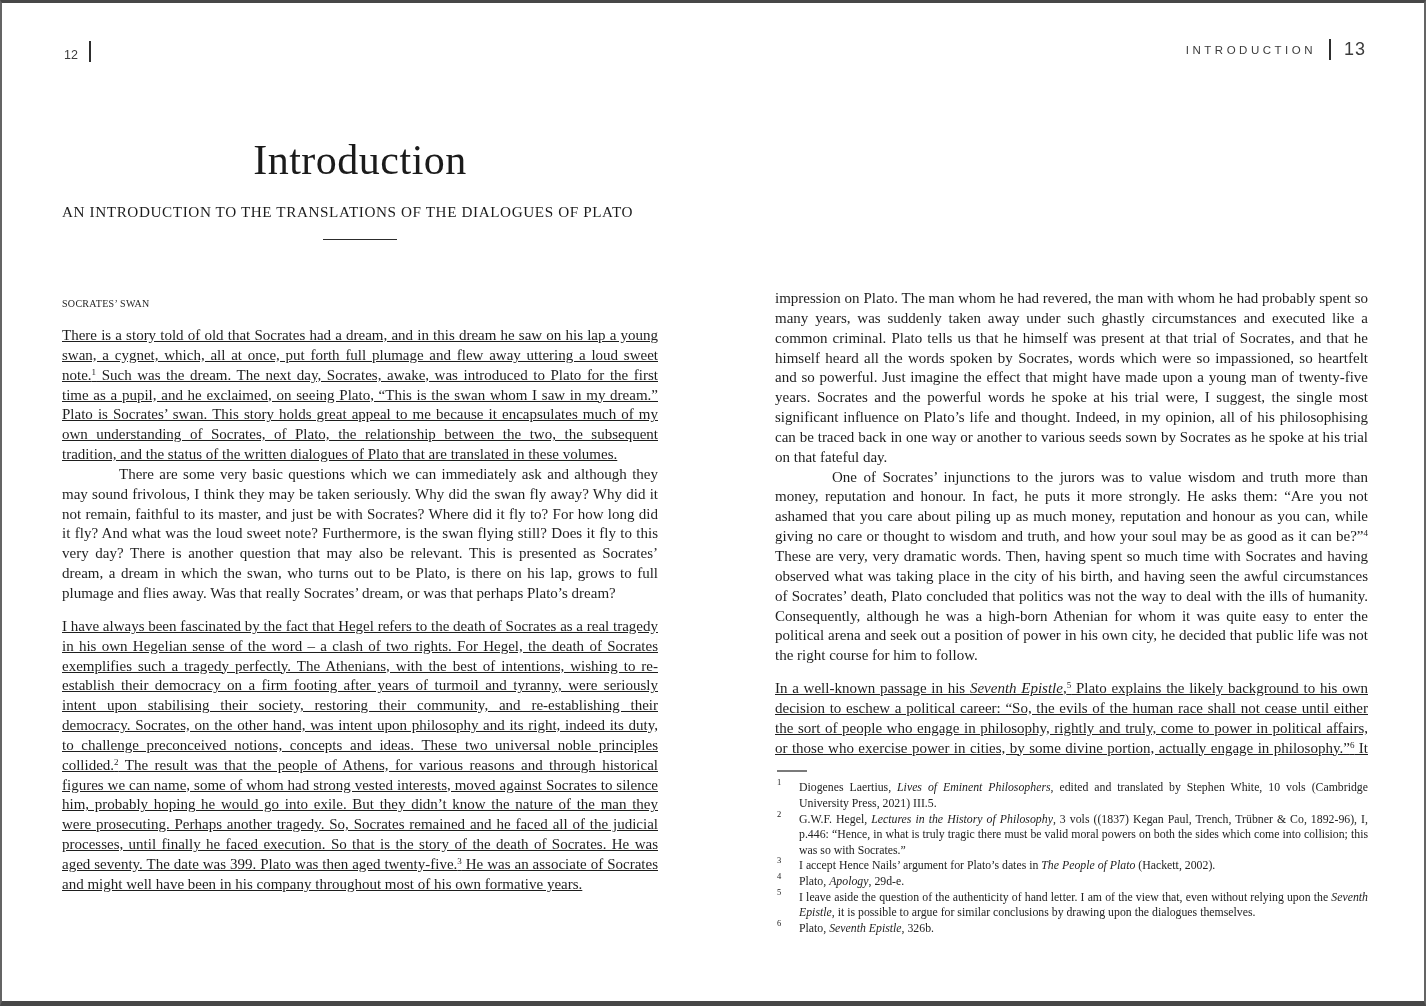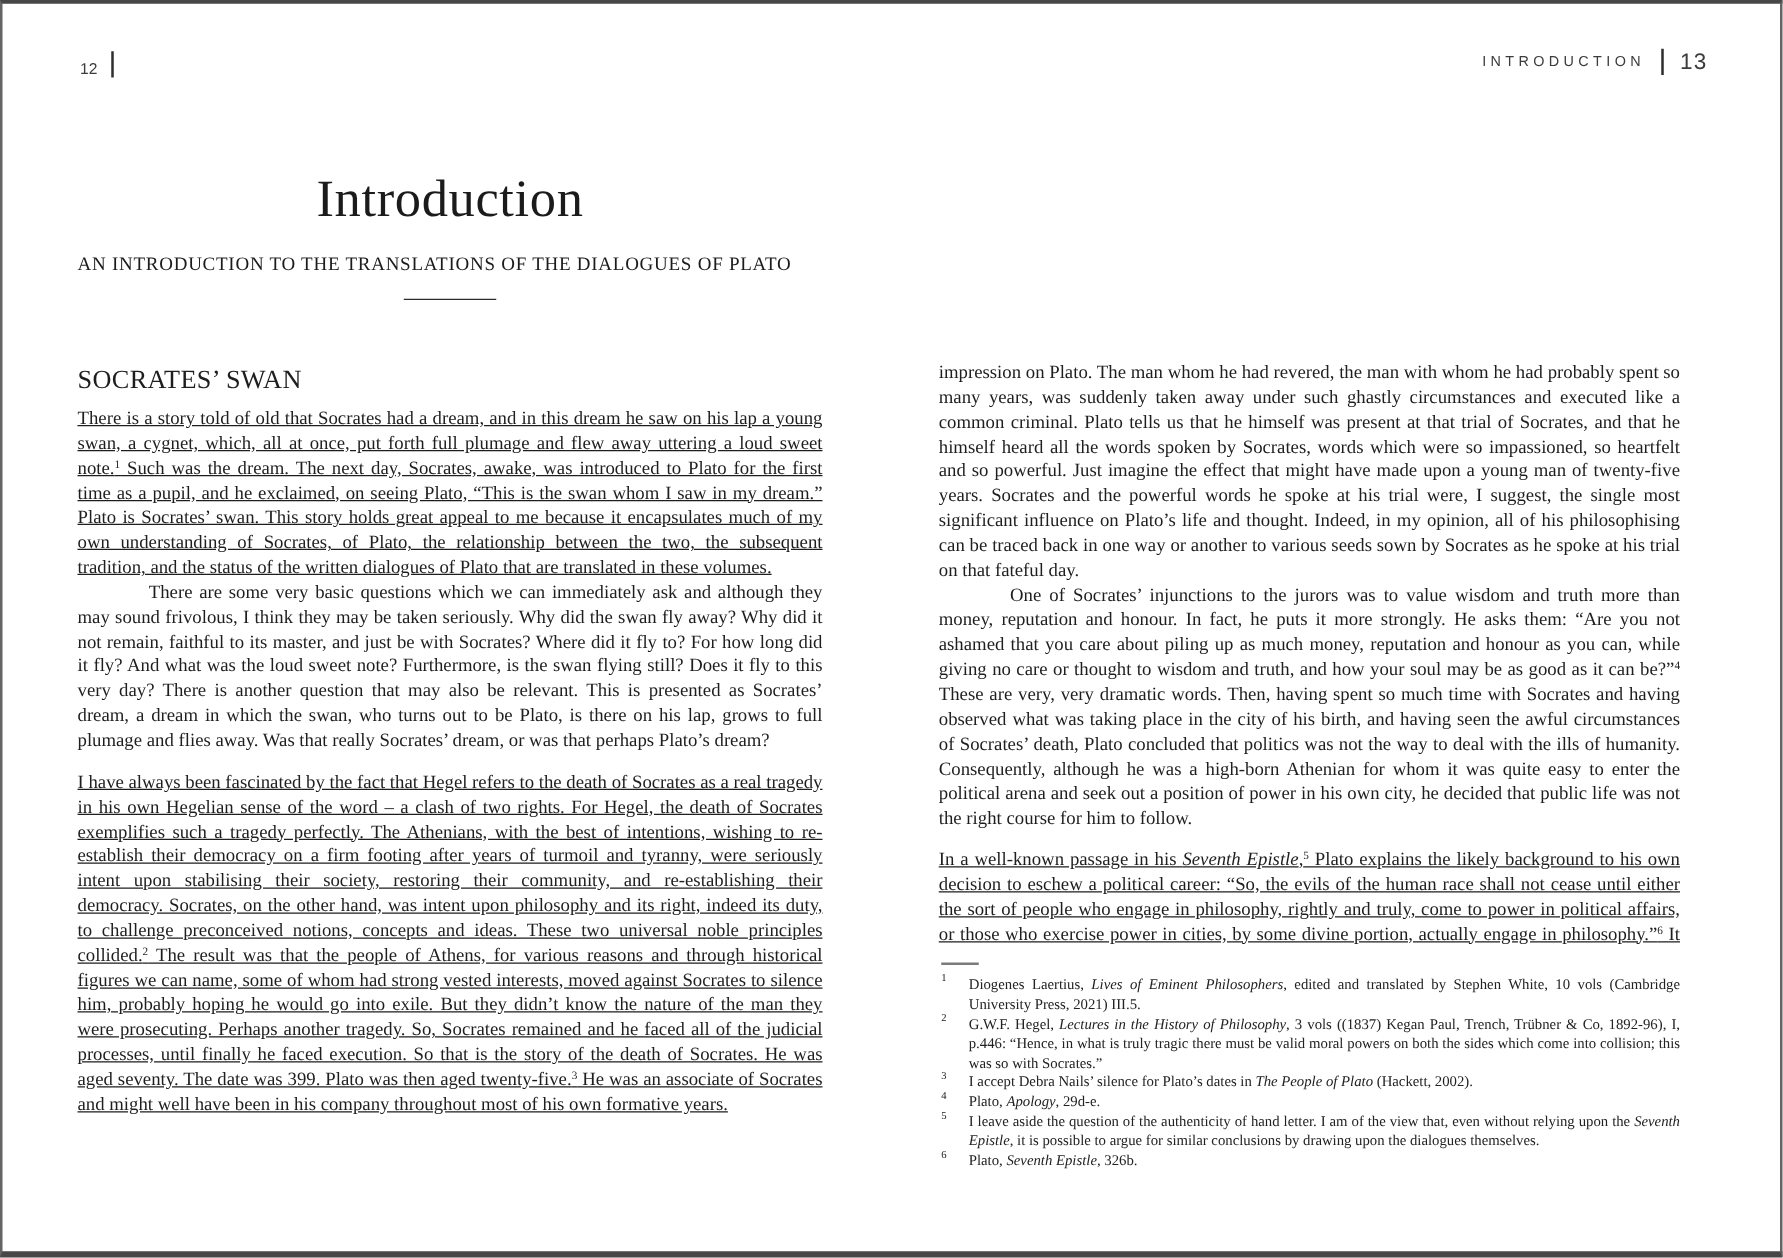--- a/index.html
+++ b/index.html
@@ -33,41 +33,41 @@
     font-family: "Liberation Sans", sans-serif;
     color: #3c3c3c;
   }
   .running-title { font-size: 11.5px; letter-spacing: 3.5px; }
   .hdr-right .pageno { font-size: 18px; letter-spacing: 1px; }
   .vbar { display: inline-block; width: 2px; height: 21px; background: #2e2e2e; }
 
   
   .col { position: absolute; top: 0; }
   .col-left  { left: 60px;  width: 596px; }
-  .col-right { left: 749px; width: 593px; }
+  .col-right { left: 773px; width: 593px; }
 
   
   .title {
     margin: 134px 0 0 0;
     font-size: 42px; font-weight: 400; line-height: 46px;
     text-align: center; letter-spacing: 0.5px; color: #1b1b1b;
   }
   .subtitle {
     margin-top: 20px; 
     font-size: 15.2px; letter-spacing: 0.6px; color: #1b1b1b;
     white-space: nowrap;
   }
   .title-rule {
     width: 74px; margin: 18px auto 0 auto;
     border: 0; border-top: 1.5px solid #2c2c2c;
   }
 
   
   .sect {
-    margin: 0; font-size: 21px; font-weight: 400;
+    margin: 0; font-size: 10px; font-weight: 400;
     letter-spacing: 0.3px; color: #1e1e1e; line-height: 19px;
   }
   .sect-first { margin-top: 54px; }
   .sect-mid   { margin-top: 25px; }
   .sect-right { margin-top: 16px; }
 
   
   .para {
     margin: 0; font-size: 15px; line-height: 19.85px;
     text-align: justify; color: #1e1e1e;
@@ -126,20 +126,20 @@
   <div class="col col-right">
     <p class="para rp1"><span>impression on Plato. The man whom he had revered, the man with whom he had probably spent so many years, was suddenly taken away under such ghastly circumstances and executed like a common criminal. Plato tells us that he himself was present at that trial of Socrates, and that he himself heard all the words spoken by Socrates, words which were so impassioned, so heartfelt and so powerful. Just imagine the effect that might have made upon a young man of twenty-five years. Socrates and the powerful words he spoke at his trial were, I suggest, the single most significant influence on Plato’s life and thought. Indeed, in my opinion, all of his philosophising can be traced back in one way or another to various seeds sown by Socrates as he spoke at his trial on that fateful day.</span></p>
     <p class="para indent"><span>One of Socrates’ injunctions to the jurors was to value wisdom and truth more than money, reputation and honour. In fact, he puts it more strongly. He asks them: “Are you not ashamed that you care about piling up as much money, reputation and honour as you can, while giving no care or thought to wisdom and truth, and how your soul may be as good as it can be?”</span><sup>4</sup><span> These are very, very dramatic words. Then, having spent so much time with Socrates and having observed what was taking place in the city of his birth, and having seen the awful circumstances of Socrates’ death, Plato concluded that politics was not the way to deal with the ills of humanity. Consequently, although he was a high-born Athenian for whom it was quite easy to enter the political arena and seek out a position of power in his own city, he decided that public life was not the right course for him to follow.</span></p>
 
     <p class="para pt fill"><span>In a well-known passage in his </span><i>Seventh Epistle</i><span>,</span><sup>5</sup><span> Plato explains the likely background to his own decision to eschew a political career: “So, the evils of the human race shall not cease until either the sort of people who engage in philosophy, rightly and truly, come to power in political affairs, or those who exercise power in cities, by some divine portion, actually engage in philosophy.”</span><sup>6</sup><span> It</span></p>
 
     <hr class="fn-rule">
     <div class="footnotes">
         <div class="fn"><sup class="fn-num">1</sup><span><span>Diogenes Laertius, </span><i>Lives of Eminent Philosophers</i><span>, edited and translated by Stephen White, 10 vols (Cambridge University Press, 2021) III.5.</span></span></div>
         <div class="fn"><sup class="fn-num">2</sup><span><span>G.W.F. Hegel, </span><i>Lectures in the History of Philosophy</i><span>, 3 vols ((1837) Kegan Paul, Trench, Trübner &amp; Co, 1892-96), I, p.446: “Hence, in what is truly tragic there must be valid moral powers on both the sides which come into collision; this was so with Socrates.”</span></span></div>
-        <div class="fn"><sup class="fn-num">3</sup><span><span>I accept Debra Nails’ silence for Plato’s dates in </span><i>The People of Plato</i><span> (Hackett, 2002).</span></span></div>
+        <div class="fn"><sup class="fn-num">3</sup><span><span>I accept Hence Nails’ argument for Plato’s dates in </span><i>The People of Plato</i><span> (Hackett, 2002).</span></span></div>
         <div class="fn"><sup class="fn-num">4</sup><span><span>Plato, </span><i>Apology</i><span>, 29d-e.</span></span></div>
         <div class="fn"><sup class="fn-num">5</sup><span><span>I leave aside the question of the authenticity of hand letter. I am of the view that, even without relying upon the </span><i>Seventh Epistle</i><span>, it is possible to argue for similar conclusions by drawing upon the dialogues themselves.</span></span></div>
         <div class="fn"><sup class="fn-num">6</sup><span><span>Plato, </span><i>Seventh Epistle</i><span>, 326b.</span></span></div>
       </div>
   </div>
 
 </div>
 
 </body></html>

